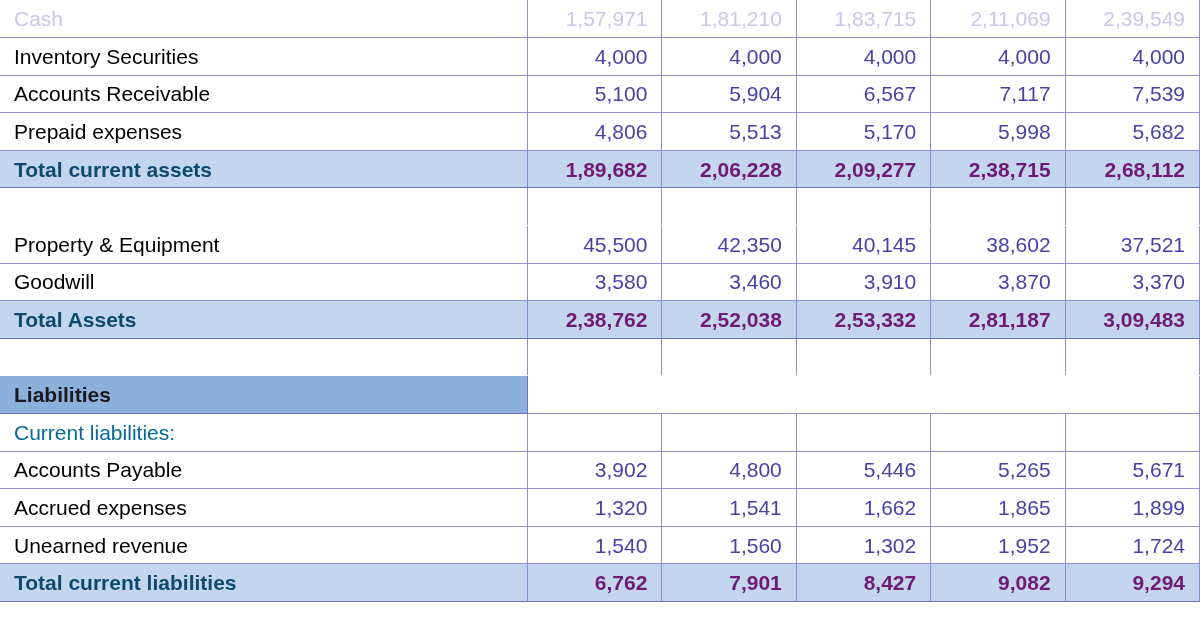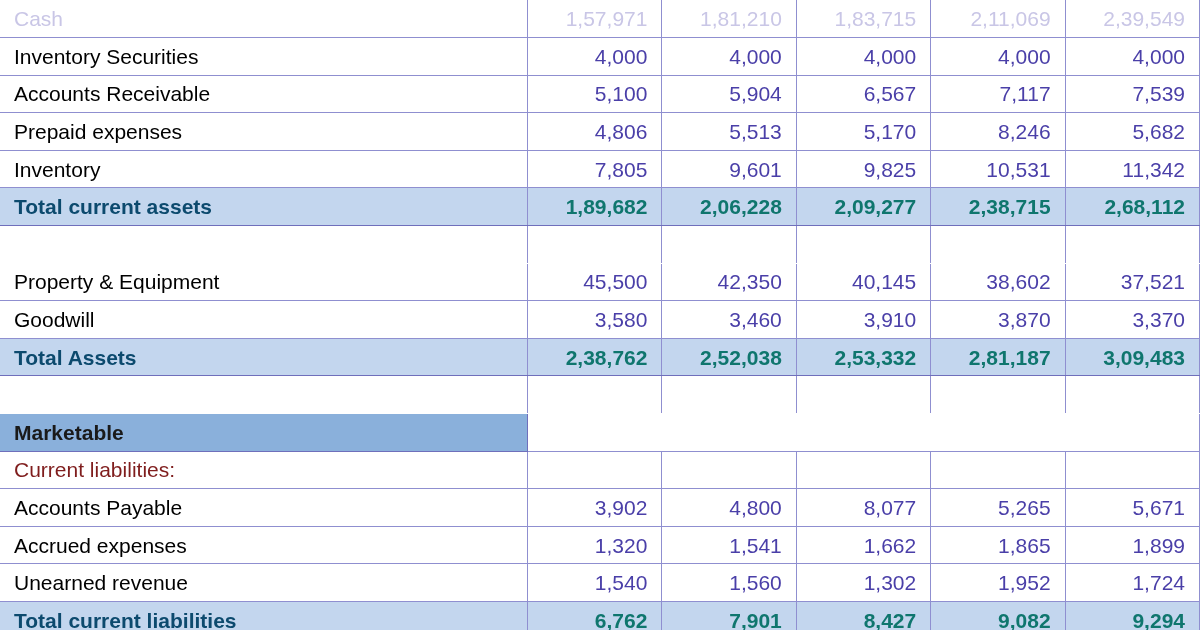--- a/index.html
+++ b/index.html
@@ -53,21 +53,21 @@
   }
   td.blank {
     border-right: 1px solid #8f8fd0;
     border-bottom: 1px solid #ffffff;
   }
   tr.clipped-top td {
     color: #c9c6e6;
   }
   tr.total td {
     background: #c3d6ee;
-    color: #0f766e;
+    color: #701a75;
     font-weight: bold;
     border-bottom: 1px solid #6f6fbb;
     border-top: 1px solid #6f6fbb;
   }
   tr.total td.label { color: #0c4a6e; }
   tr.spacer td {
     background: #ffffff;
     border-bottom: 1px solid #ffffff;
     border-right: 1px solid #8f8fd0;
   }
@@ -78,21 +78,21 @@
     border-right: 1px solid #6f6fbb;
     border-bottom: 1px solid #6f6fbb;
   }
   tr.section td.num {
     background: #ffffff;
     border-right: 1px solid #ffffff;
     border-bottom: 1px solid #8f8fd0;
   }
   tr.section td.num.last { border-right: 1px solid #8f8fd0; }
   tr.subhead td.label {
-    color: #7f1d1d;
+    color: #0369a1;
   }
 </style>
 </head>
 <body>
 
 <div class="sheet">
   <table class="grid">
     <colgroup>
       <col class="c-label">
       <col class="c-num">
@@ -124,30 +124,22 @@
           <td class="num">5,904</td>
           <td class="num">6,567</td>
           <td class="num">7,117</td>
           <td class="num last">7,539</td>
         </tr>
         <tr>
           <td class="label">Prepaid expenses</td>
           <td class="num">4,806</td>
           <td class="num">5,513</td>
           <td class="num">5,170</td>
-          <td class="num">8,246</td>
+          <td class="num">5,998</td>
           <td class="num last">5,682</td>
-        </tr>
-        <tr>
-          <td class="label">Inventory</td>
-          <td class="num">7,805</td>
-          <td class="num">9,601</td>
-          <td class="num">9,825</td>
-          <td class="num">10,531</td>
-          <td class="num last">11,342</td>
         </tr>
         <tr class="total">
           <td class="label">Total current assets</td>
           <td class="num">1,89,682</td>
           <td class="num">2,06,228</td>
           <td class="num">2,09,277</td>
           <td class="num">2,38,715</td>
           <td class="num last">2,68,112</td>
         </tr>
         <tr class="spacer">
@@ -184,40 +176,40 @@
         </tr>
         <tr class="spacer">
           <td class="label blank"></td>
           <td class="num blank"></td>
           <td class="num blank"></td>
           <td class="num blank"></td>
           <td class="num blank"></td>
           <td class="num last blank"></td>
         </tr>
         <tr class="section">
-          <td class="label">Marketable</td>
+          <td class="label">Liabilities</td>
           <td class="num"></td>
           <td class="num"></td>
           <td class="num"></td>
           <td class="num"></td>
           <td class="num last"></td>
         </tr>
         <tr class="subhead">
           <td class="label">Current liabilities:</td>
           <td class="num"></td>
           <td class="num"></td>
           <td class="num"></td>
           <td class="num"></td>
           <td class="num last"></td>
         </tr>
         <tr>
           <td class="label">Accounts Payable</td>
           <td class="num">3,902</td>
           <td class="num">4,800</td>
-          <td class="num">8,077</td>
+          <td class="num">5,446</td>
           <td class="num">5,265</td>
           <td class="num last">5,671</td>
         </tr>
         <tr>
           <td class="label">Accrued expenses</td>
           <td class="num">1,320</td>
           <td class="num">1,541</td>
           <td class="num">1,662</td>
           <td class="num">1,865</td>
           <td class="num last">1,899</td>

